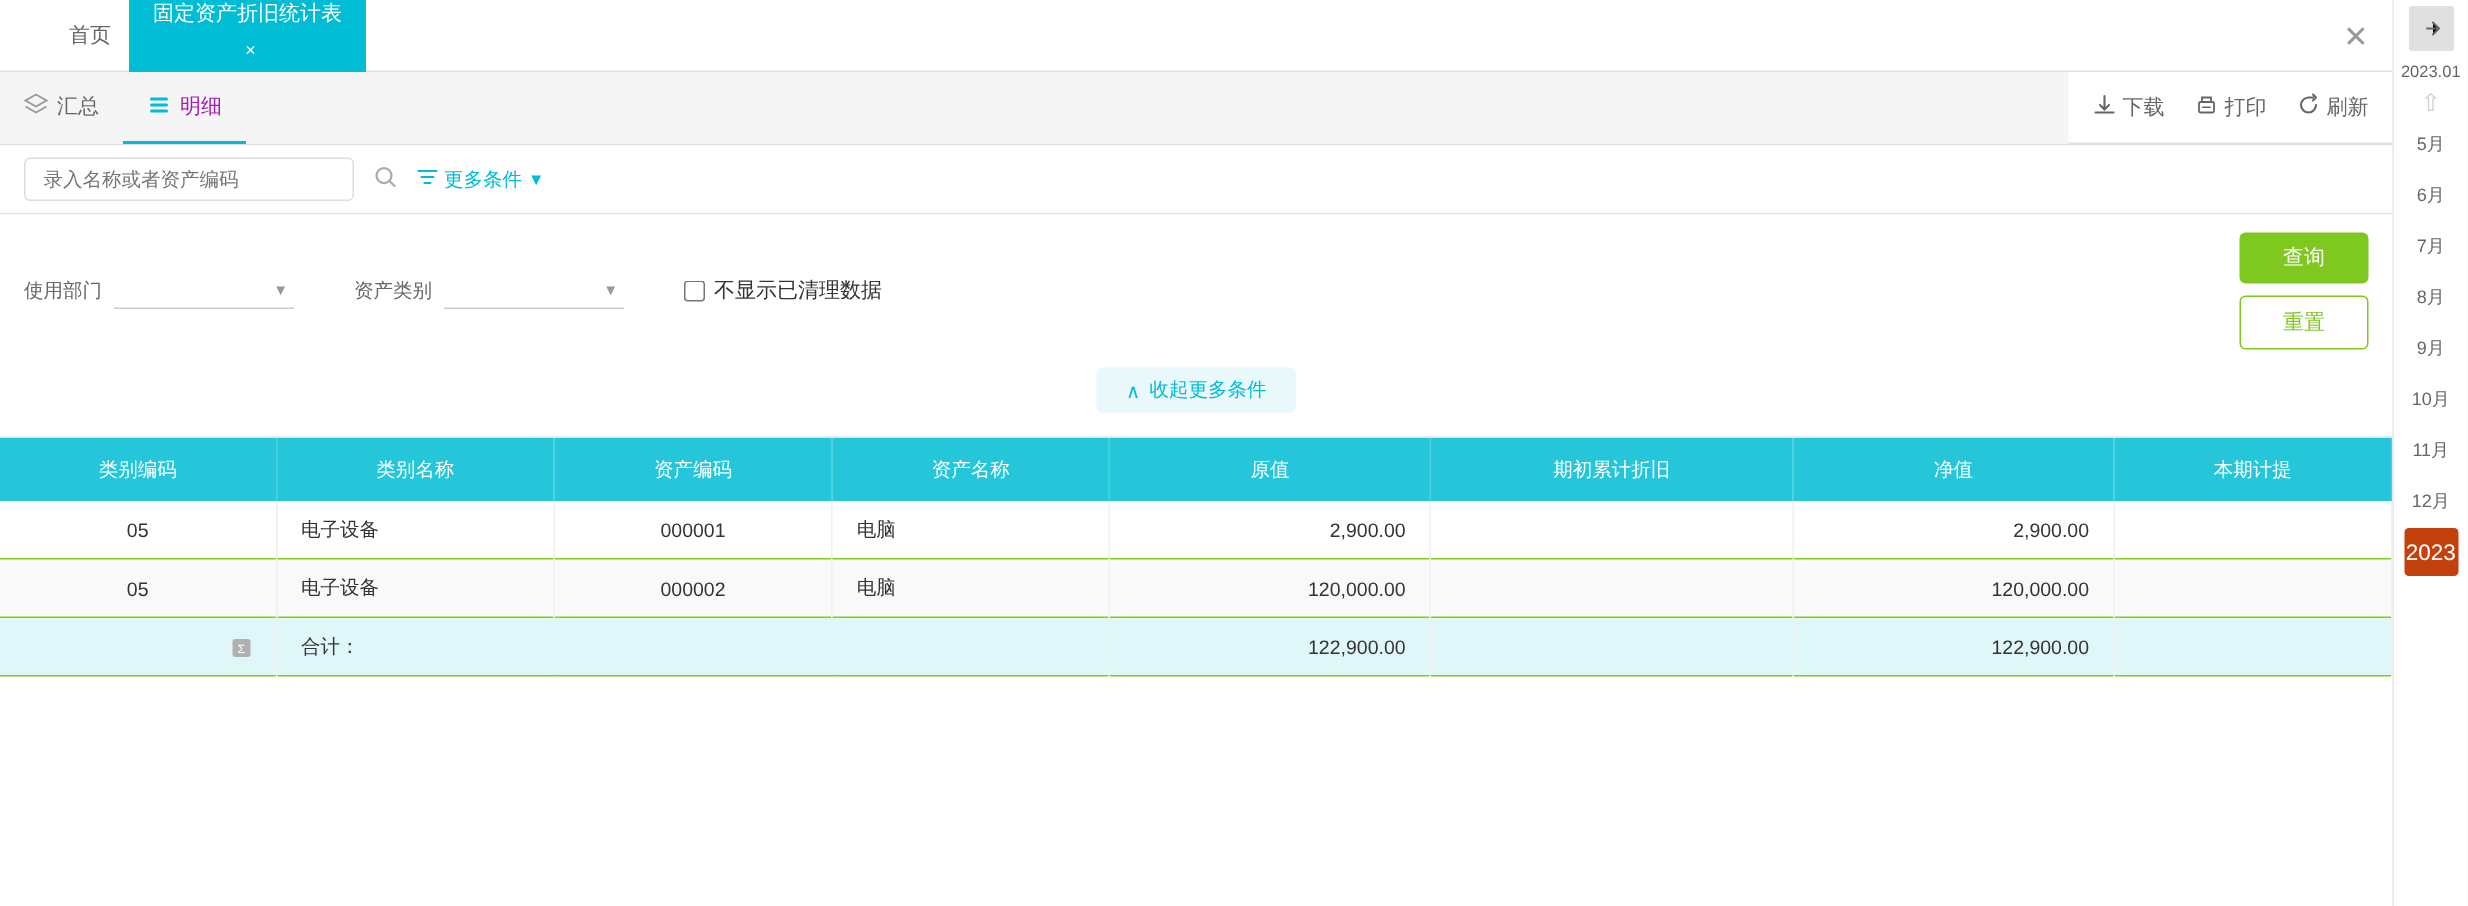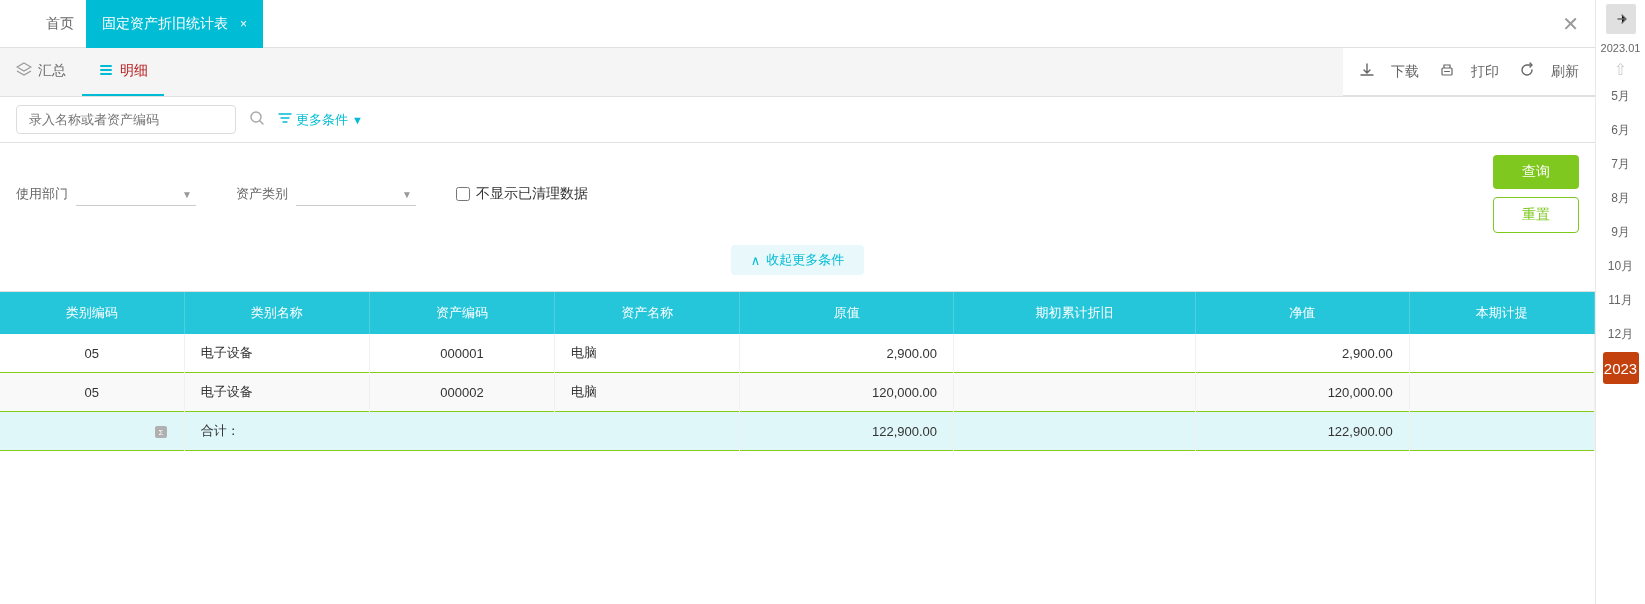--- a/index.html
+++ b/index.html
@@ -4,28 +4,28 @@
   <style>
     * { box-sizing: border-box; margin: 0; padding: 0; }
     body { font-family: "Microsoft YaHei", "PingFang SC", sans-serif; font-size: 14px; background: #f0f0f0; color: #333; width: 1645px; height: 604px; overflow: hidden; display: flex; }
 
     
     .main-area { flex: 1; display: flex; flex-direction: column; background: #fff; }
 
     
     .top-nav { display: flex; align-items: center; background: #fff; border-bottom: 1px solid #e0e0e0; padding: 0 34px; height: 48px; }
     .nav-home { color: #666; font-size: 14px; cursor: pointer; padding: 0 12px; }
-    .nav-tab { background: #00bcd4; color: #fff; padding: 0 16px; height: 48px; display: flex; align-items: center; gap: 8px; font-size: 14px; position: relative; }
+    .nav-tab { background: #00bcd4; color: #fff; padding: 0 16px; height: 48px; display: flex; align-items: center; gap: 8px; font-size: 14px; position: relative; flex-direction: column; }
     .nav-tab-close { cursor: pointer; color: #fff; font-size: 12px; margin-left: 4px; }
     .sub-tab { display: flex; align-items: center; gap: 6px; padding: 0 16px; height: 48px; cursor: pointer; color: #666; font-size: 14px; border-bottom: 2px solid transparent; }
-    .sub-tab.active { color: #b91c1c; border-bottom: 2px solid #00bcd4; }
+    .sub-tab.active { color: #a21caf; border-bottom: 2px solid #00bcd4; }
 
     
     .toolbar { display: flex; align-items: center; justify-content: flex-end; gap: 20px; padding: 8px 16px; background: #fff; border-bottom: 1px solid #e0e0e0; }
-    .toolbar-btn { display: flex; align-items: center; gap: 16px; cursor: pointer; color: #666; font-size: 14px; }
+    .toolbar-btn { display: flex; align-items: center; gap: 4px; cursor: pointer; color: #666; font-size: 14px; }
 
     
     .filter-bar { display: flex; align-items: center; padding: 8px 16px; background: #fff; border-bottom: 1px solid #e0e0e0; gap: 12px; }
     .search-input { border: 1px solid #ddd; border-radius: 4px; padding: 6px 12px; width: 220px; font-size: 13px; color: #000000; outline: none; }
     .search-icon-btn { cursor: pointer; color: #999; }
     .more-conditions { color: #00bcd4; cursor: pointer; display: flex; align-items: center; gap: 4px; font-size: 13px; }
 
     
     .adv-filter { padding: 12px 16px; background: #fff; border-bottom: 1px solid #e0e0e0; }
     .adv-filter-row { display: flex; align-items: center; gap: 40px; flex-wrap: wrap; }

